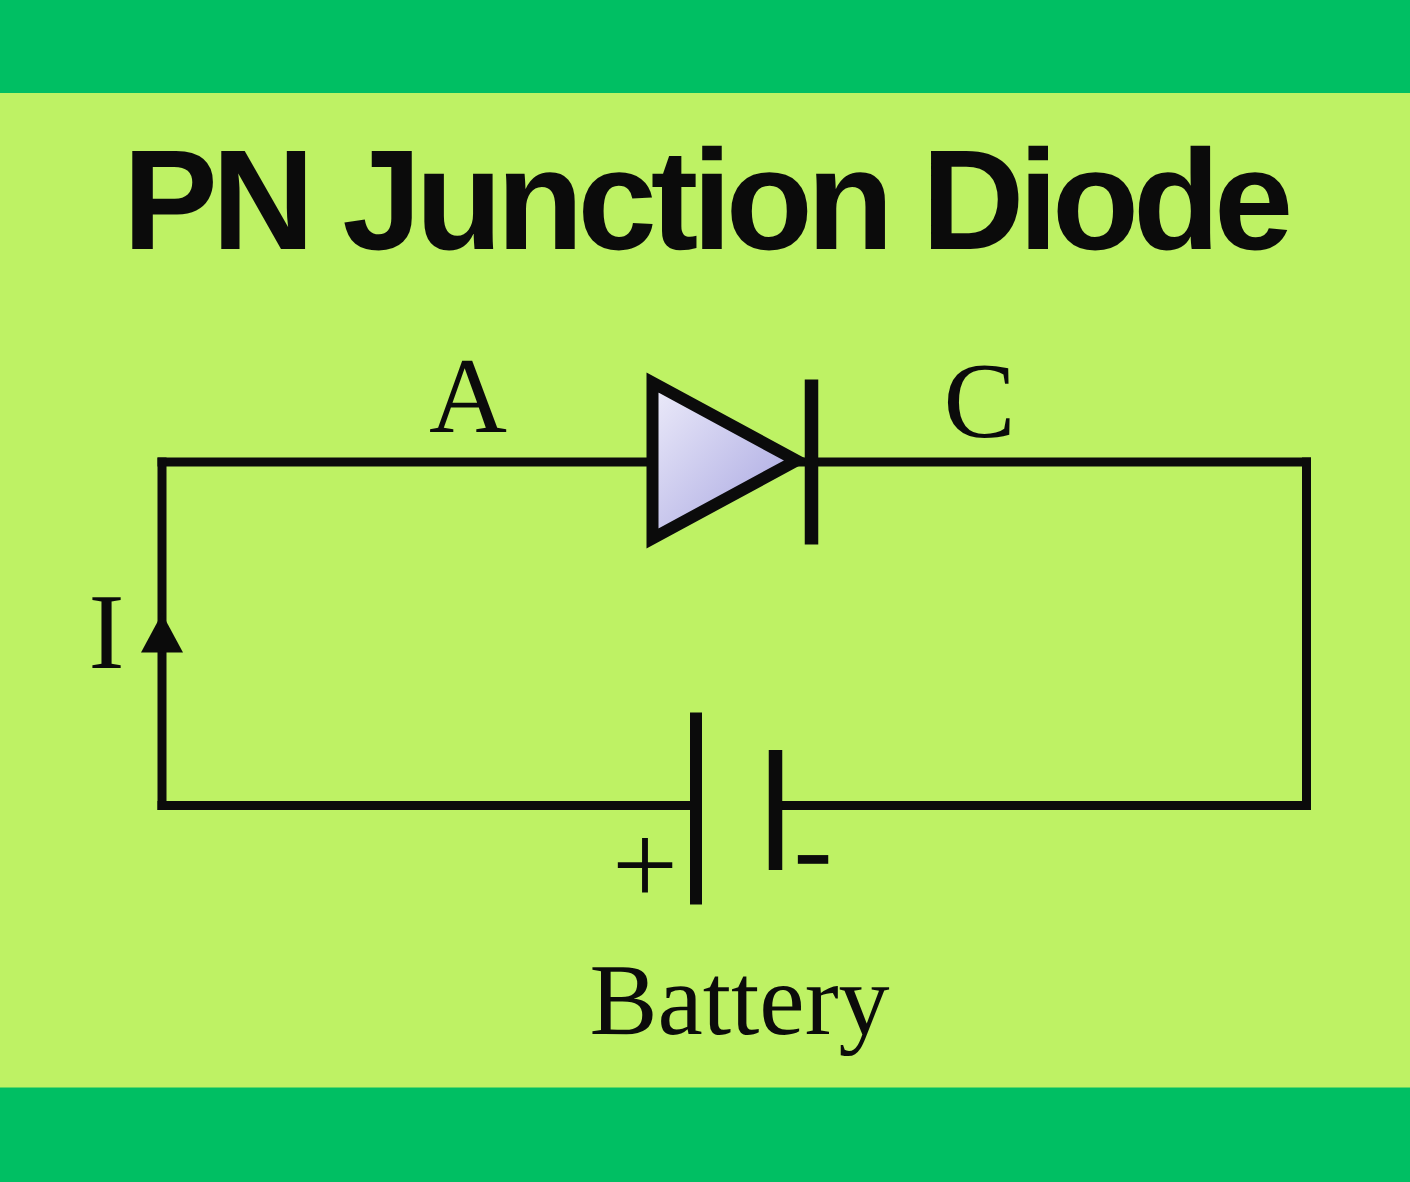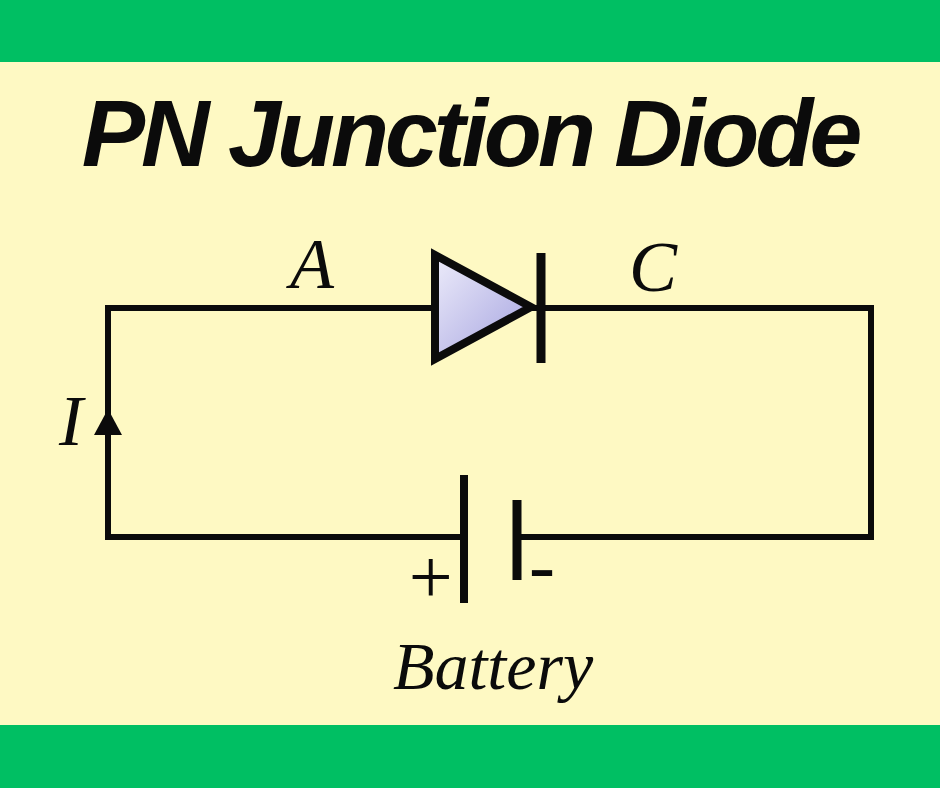--- a/index.html
+++ b/index.html
@@ -4,23 +4,22 @@
 <style>
   html, body {
     margin: 0;
     padding: 0;
     background: #ffffff;
   }
   .page {
     position: relative;
     width: 940px;
     height: 788px;
-    background: #fef9c3;
+    background: #bef264;
     overflow: hidden;
-    font-style: italic;
   }
   svg.figure {
     display: block;
     width: 940px;
     height: 788px;
   }
   .title-text {
     font-family: "Liberation Sans", sans-serif;
     font-weight: bold;
     font-size: 95px;

